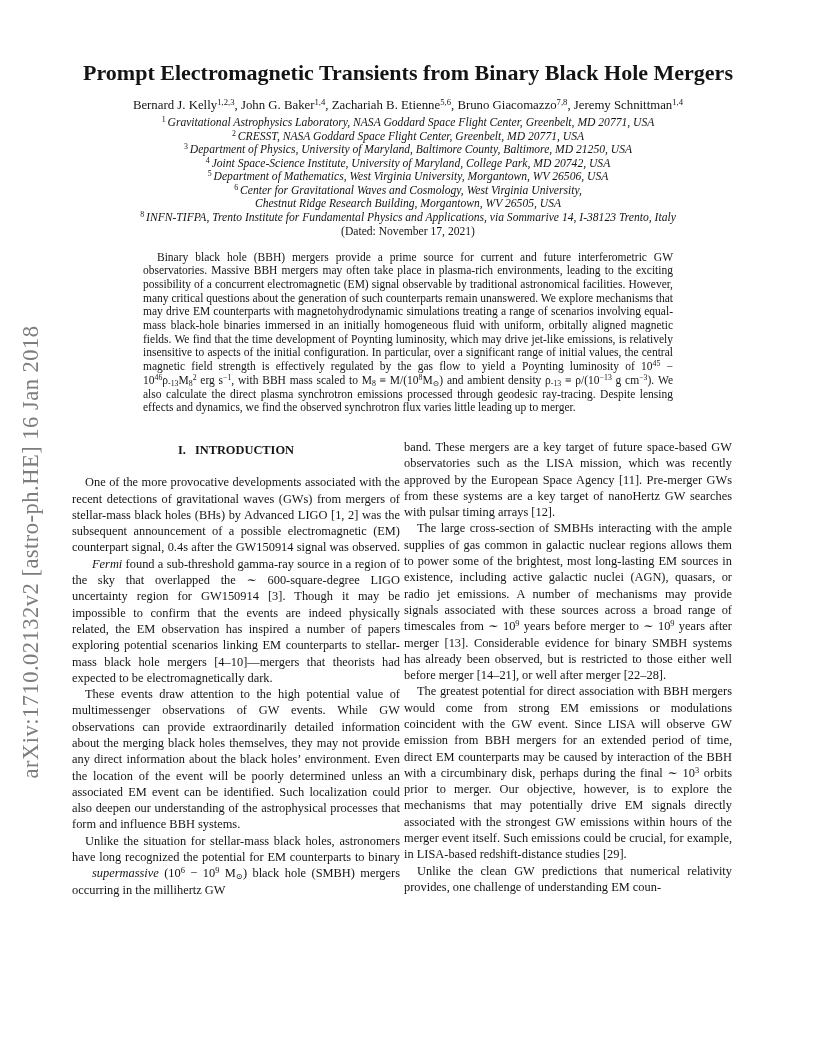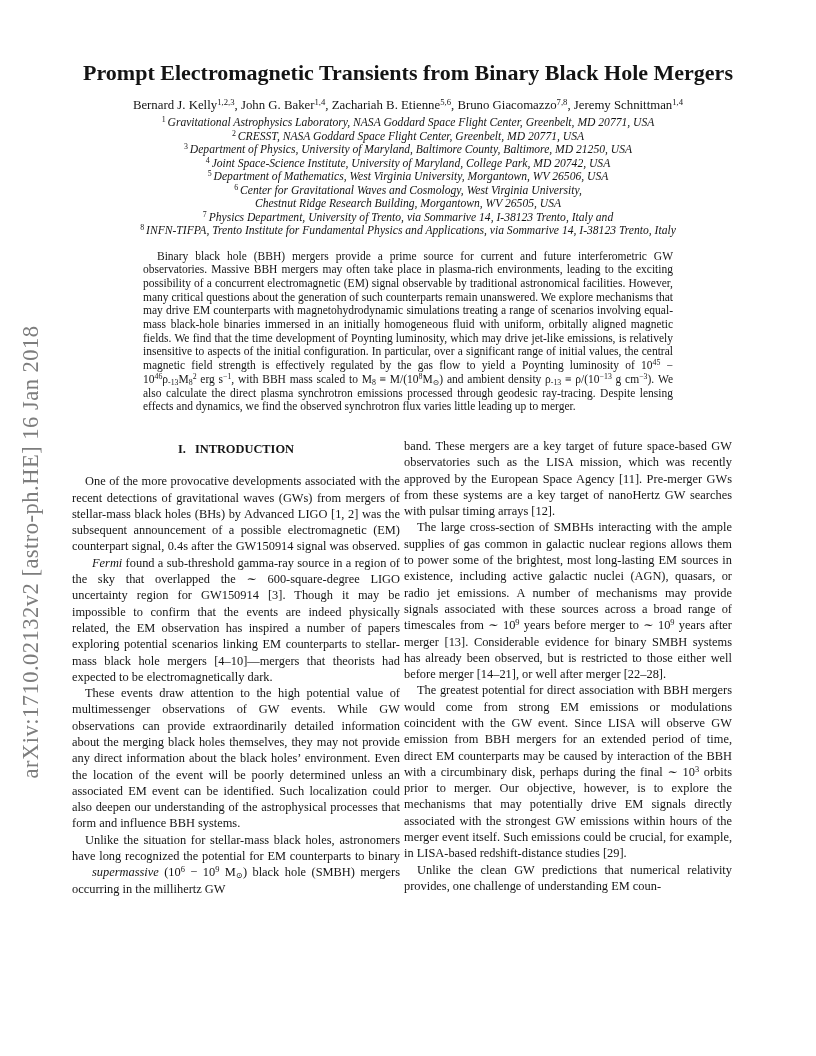--- a/index.html
+++ b/index.html
@@ -104,24 +104,24 @@
   <div class="authors"><span>Bernard J. Kelly</span><sup>1,2,3</sup>, <span>John G. Baker</span><sup>1,4</sup>, <span>Zachariah B. Etienne</span><sup>5,6</sup>, <span>Bruno Giacomazzo</span><sup>7,8</sup>, <span>Jeremy Schnittman</span><sup>1,4</sup></div>
 
   <div class="affiliations">
       <div><sup>1 </sup>Gravitational Astrophysics Laboratory, NASA Goddard Space Flight Center, Greenbelt, MD 20771, USA</div>
       <div><sup>2 </sup>CRESST, NASA Goddard Space Flight Center, Greenbelt, MD 20771, USA</div>
       <div><sup>3 </sup>Department of Physics, University of Maryland, Baltimore County, Baltimore, MD 21250, USA</div>
       <div><sup>4 </sup>Joint Space-Science Institute, University of Maryland, College Park, MD 20742, USA</div>
       <div><sup>5 </sup>Department of Mathematics, West Virginia University, Morgantown, WV 26506, USA</div>
       <div><sup>6 </sup>Center for Gravitational Waves and Cosmology, West Virginia University,</div>
       <div>Chestnut Ridge Research Building, Morgantown, WV 26505, USA</div>
-      <div><sup>7 </sup>Physics Department, University of Trento, via Sommarive 14, I-38123 Trento, Italy and</div>
       <div><sup>8 </sup>INFN-TIFPA, Trento Institute for Fundamental Physics and Applications, via Sommarive 14, I-38123 Trento, Italy</div>
     </div>
 
+  <div class="dated">(Dated: November 17, 2021)</div>
 
   <div class="abstract">Binary black hole (BBH) mergers provide a prime source for current and future interferometric GW observatories. Massive BBH mergers may often take place in plasma-rich environments, leading to the exciting possibility of a concurrent electromagnetic (EM) signal observable by traditional astronomical facilities. However, many critical questions about the generation of such counterparts remain unanswered. We explore mechanisms that may drive EM counterparts with magnetohydrodynamic simulations treating a range of scenarios involving equal-mass black-hole binaries immersed in an initially homogeneous fluid with uniform, orbitally aligned magnetic fields. We find that the time development of Poynting luminosity, which may drive jet-like emissions, is relatively insensitive to aspects of the initial configuration. In particular, over a significant range of initial values, the central magnetic field strength is effectively regulated by the gas flow to yield a Poynting luminosity of 10<sup>45</sup> − 10<sup>46</sup>ρ<sub>-13</sub>M<sub>8</sub><sup>2</sup> erg s<sup>−1</sup>, with BBH mass scaled to M<sub>8</sub> ≡ M/(10<sup>8</sup>M<sub>⊙</sub>) and ambient density ρ<sub>-13</sub> ≡ ρ/(10<sup>−13</sup> g cm<sup>−3</sup>). We also calculate the direct plasma synchrotron emissions processed through geodesic ray-tracing. Despite lensing effects and dynamics, we find the observed synchrotron flux varies little leading up to merger.</div>
 
   <div class="columns">
     <div class="col">
       <div class="section-heading">
         <span>I.</span><span class="gap"></span><span>INTRODUCTION</span>
       </div>
       <div>
           <p>One of the more provocative developments associated with the recent detections of gravitational waves (GWs) from mergers of stellar-mass black holes (BHs) by Advanced LIGO [1, 2] was the subsequent announcement of a possible electromagnetic (EM) counterpart signal, 0.4s after the GW150914 signal was observed. <em>Fermi</em> found a sub-threshold gamma-ray source in a region of the sky that overlapped the ∼ 600-square-degree LIGO uncertainty region for GW150914 [3]. Though it may be impossible to confirm that the events are indeed physically related, the EM observation has inspired a number of papers exploring potential scenarios linking EM counterparts to stellar-mass black hole mergers [4–10]—mergers that theorists had expected to be electromagnetically dark.</p>

